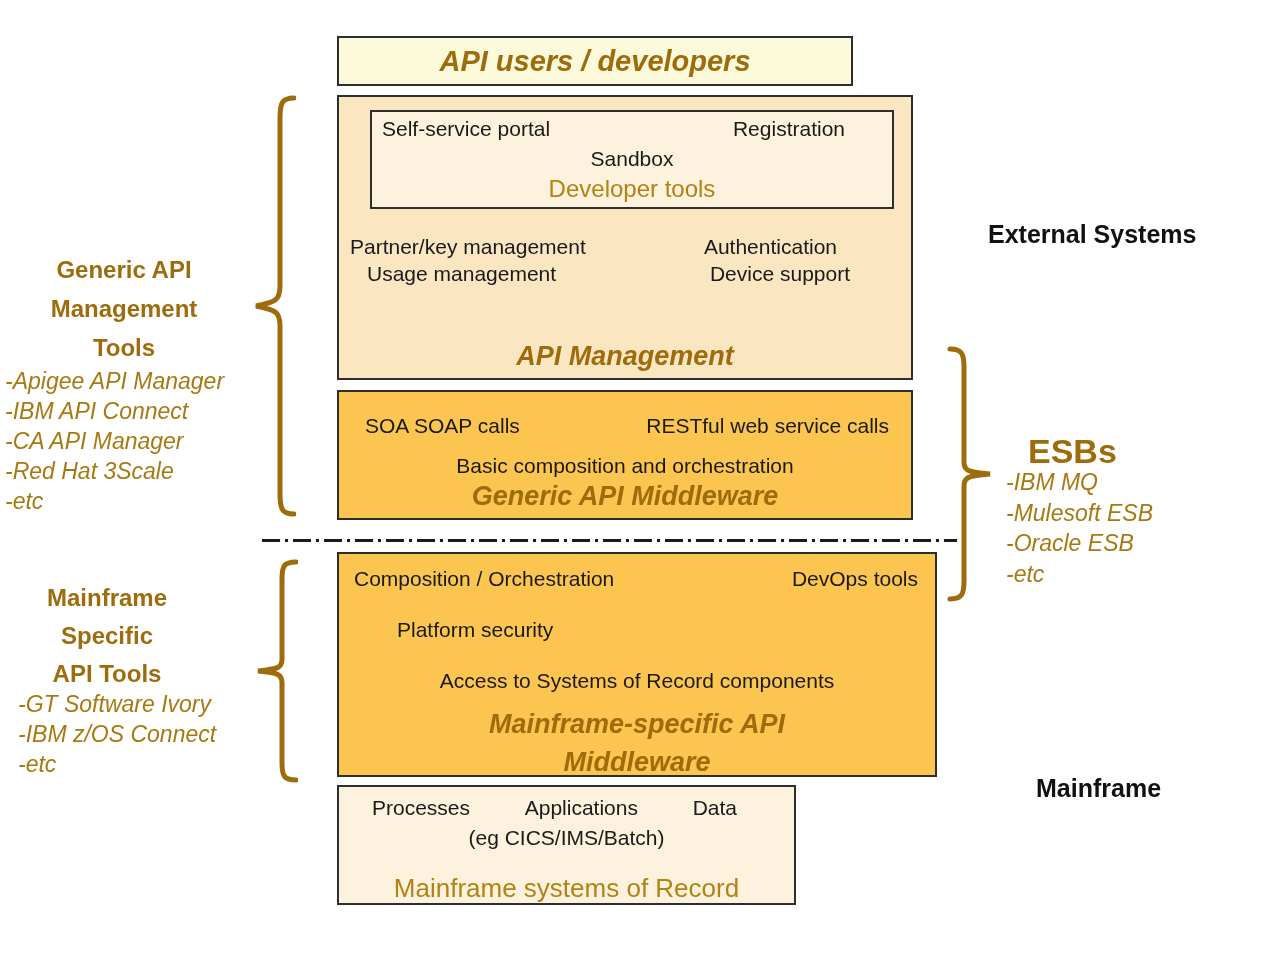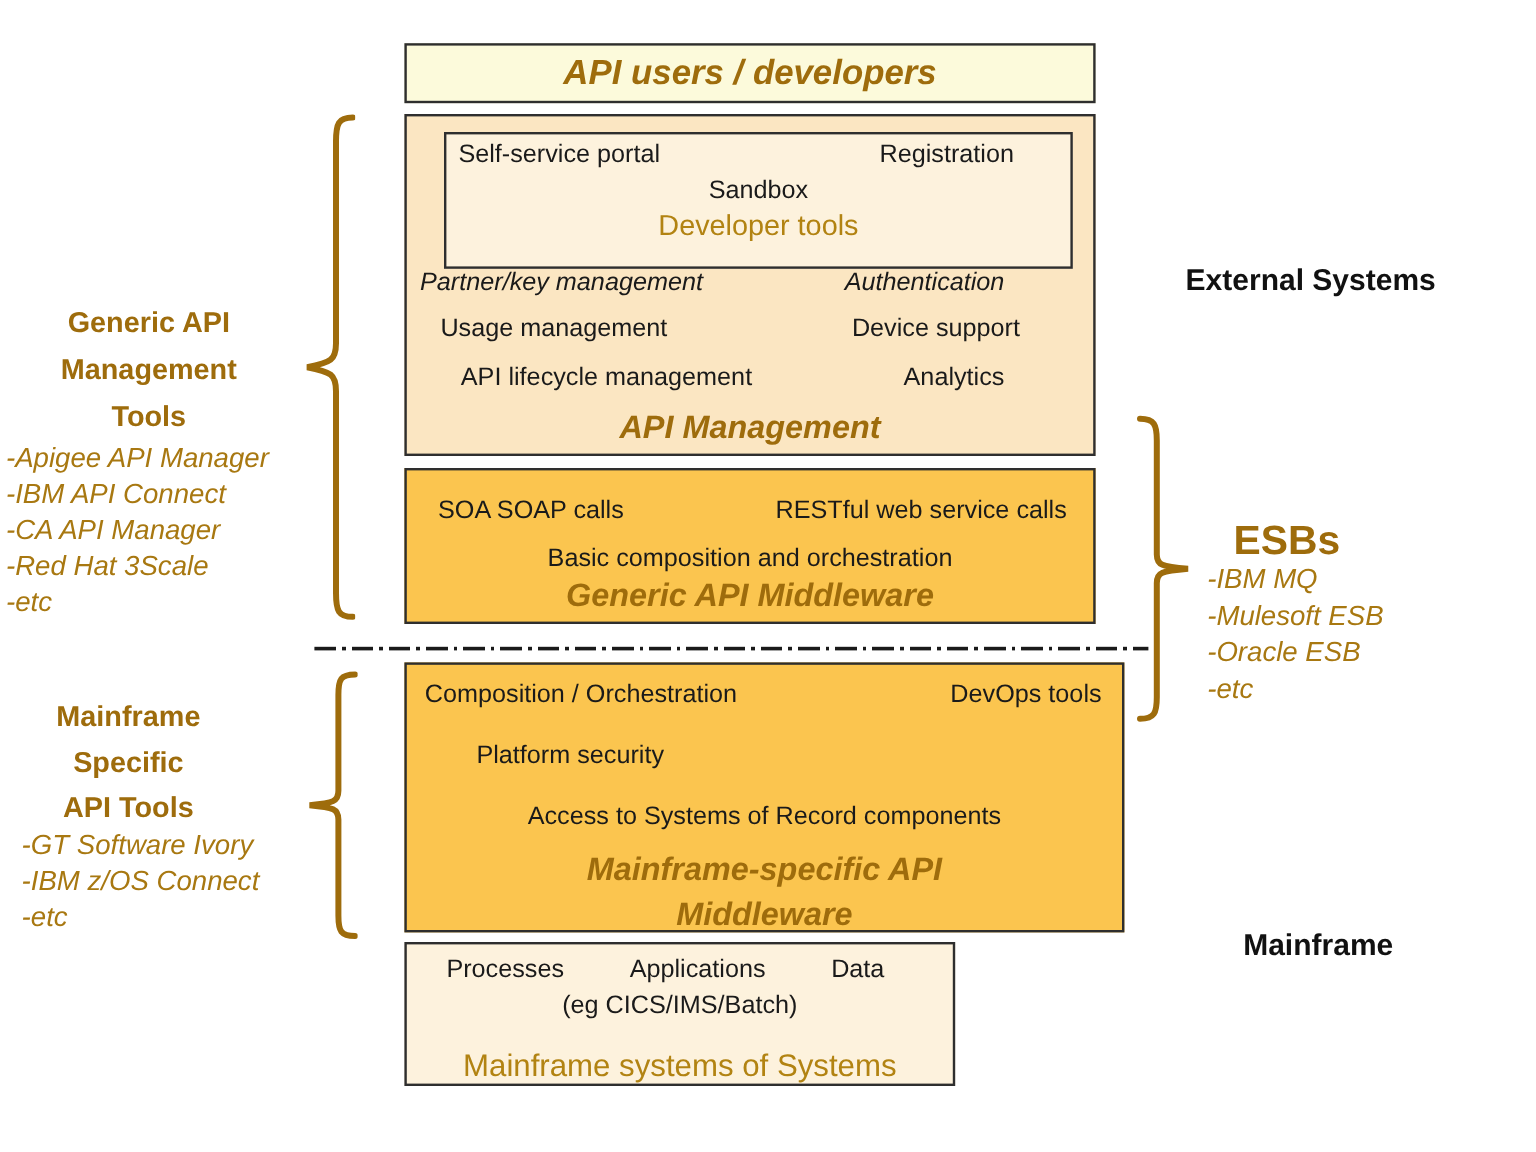--- a/index.html
+++ b/index.html
@@ -24,50 +24,46 @@
     background:repeating-linear-gradient(90deg,#1a1a1a 0 18px,transparent 18px 23px,#1a1a1a 23px 26px,transparent 26px 31px);}
   .brace path{stroke:var(--brand_dark,#9E6C0C);stroke-width:5;fill:none;stroke-linecap:round;}
   .top-title{display:flex;align-items:center;justify-content:center;
              color:var(--brand_dark,#9E6C0C);font-weight:bold;font-style:italic;font-size:29px;}
 </style>
 </head>
 <body>
 
 <div class="canvas">
 
-  <div class="box bg-topyellow top-title" style="left:337px;top:36px;width:576px;height:50px;">
+  <div class="box bg-topyellow top-title" style="left:337px;top:36px;width:516px;height:50px;">
     <span>API users / developers</span>
   </div>
 
   <div class="box bg-peach" style="left:337px;top:95px;width:576px;height:285px;">
 
-    <div class="box bg-cream" style="left:31px;top:13px;width:524px;height:114px;">
+    <div class="box bg-cream" style="left:31px;top:13px;width:524px;height:99px;">
       <div class="row blk" style="top:4px;padding:0 47px 0 10px;">
         <span>Self-service portal</span>
         <span>Registration</span>
       </div>
       <div class="center-line blk" style="top:34px;">
         <span>Sandbox</span>
       </div>
       <div class="center-line brown-md" style="top:63px;">
         <span>Developer tools</span>
       </div>
     </div>
 
-    <div class="row blk" style="top:126px;padding:0 74px 0 11px;font-style:italic;">
+    <div class="row blk" style="top:137px;padding:0 74px 0 11px;">
       <span>Partner/key management</span>
       <span>Authentication</span>
     </div>
     <div class="row blk" style="top:164px;padding:0 61px 0 28px;">
       <span>Usage management</span>
       <span>Device support</span>
-    </div>
-    <div class="row blk" style="top:205px;padding:0 74px 0 45px;">
-      <span>API lifecycle management</span>
-      <span>Analytics</span>
     </div>
     <div class="center-line brown-title" style="top:242px;">
       <span>API Management</span>
     </div>
   </div>
 
   <div class="box bg-orange" style="left:337px;top:390px;width:576px;height:130px;">
     <div class="row blk" style="top:21px;padding:0 22px 0 26px;">
       <span>SOA SOAP calls</span>
       <span>RESTful web service calls</span>
@@ -102,21 +98,21 @@
   <div class="box bg-cream" style="left:337px;top:785px;width:459px;height:120px;">
     <div class="row blk" style="top:8px;padding:0 57px 0 33px;">
       <span>Processes</span>
       <span>Applications</span>
       <span>Data</span>
     </div>
     <div class="center-line blk" style="top:38px;">
       <span>(eg CICS/IMS/Batch)</span>
     </div>
     <div class="center-line brown-big" style="top:86px;">
-      <span>Mainframe systems of Systems</span>
+      <span>Mainframe systems of Record</span>
     </div>
   </div>
 
   <div class="abs side-head" style="left:0;top:250px;width:248px;">
     <div>Generic API</div>
     <div>Management</div>
     <div>Tools</div>
   </div>
   <div class="abs side-list" style="left:5px;top:366px;">
     <div>-Apigee API Manager</div>

